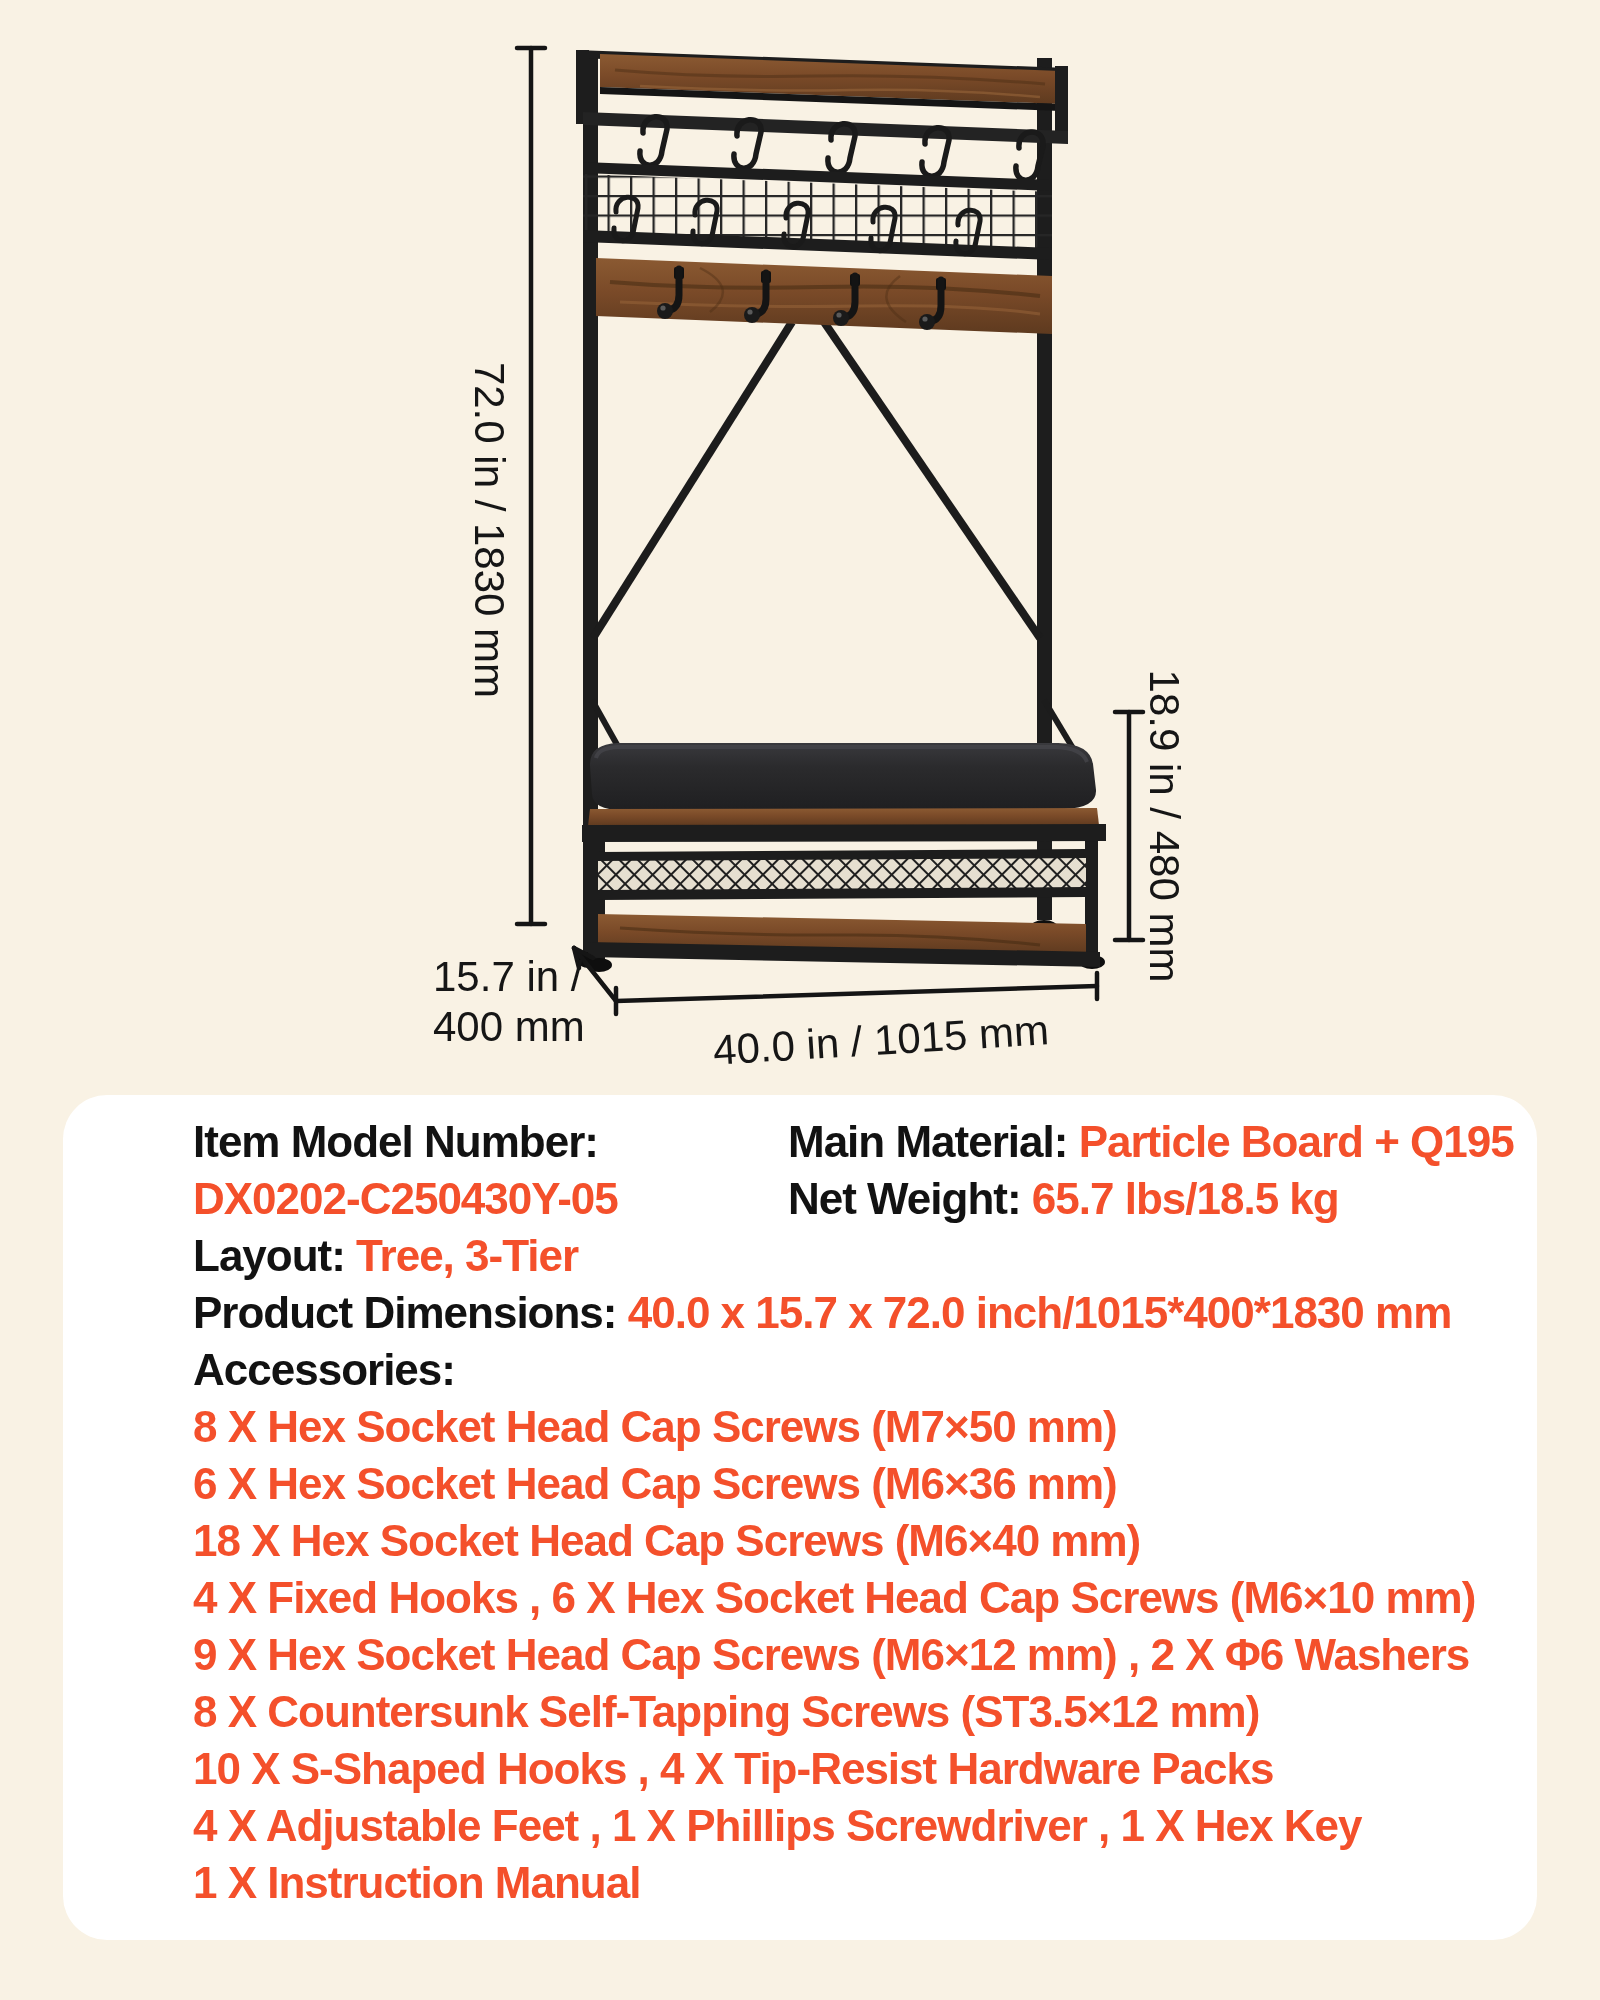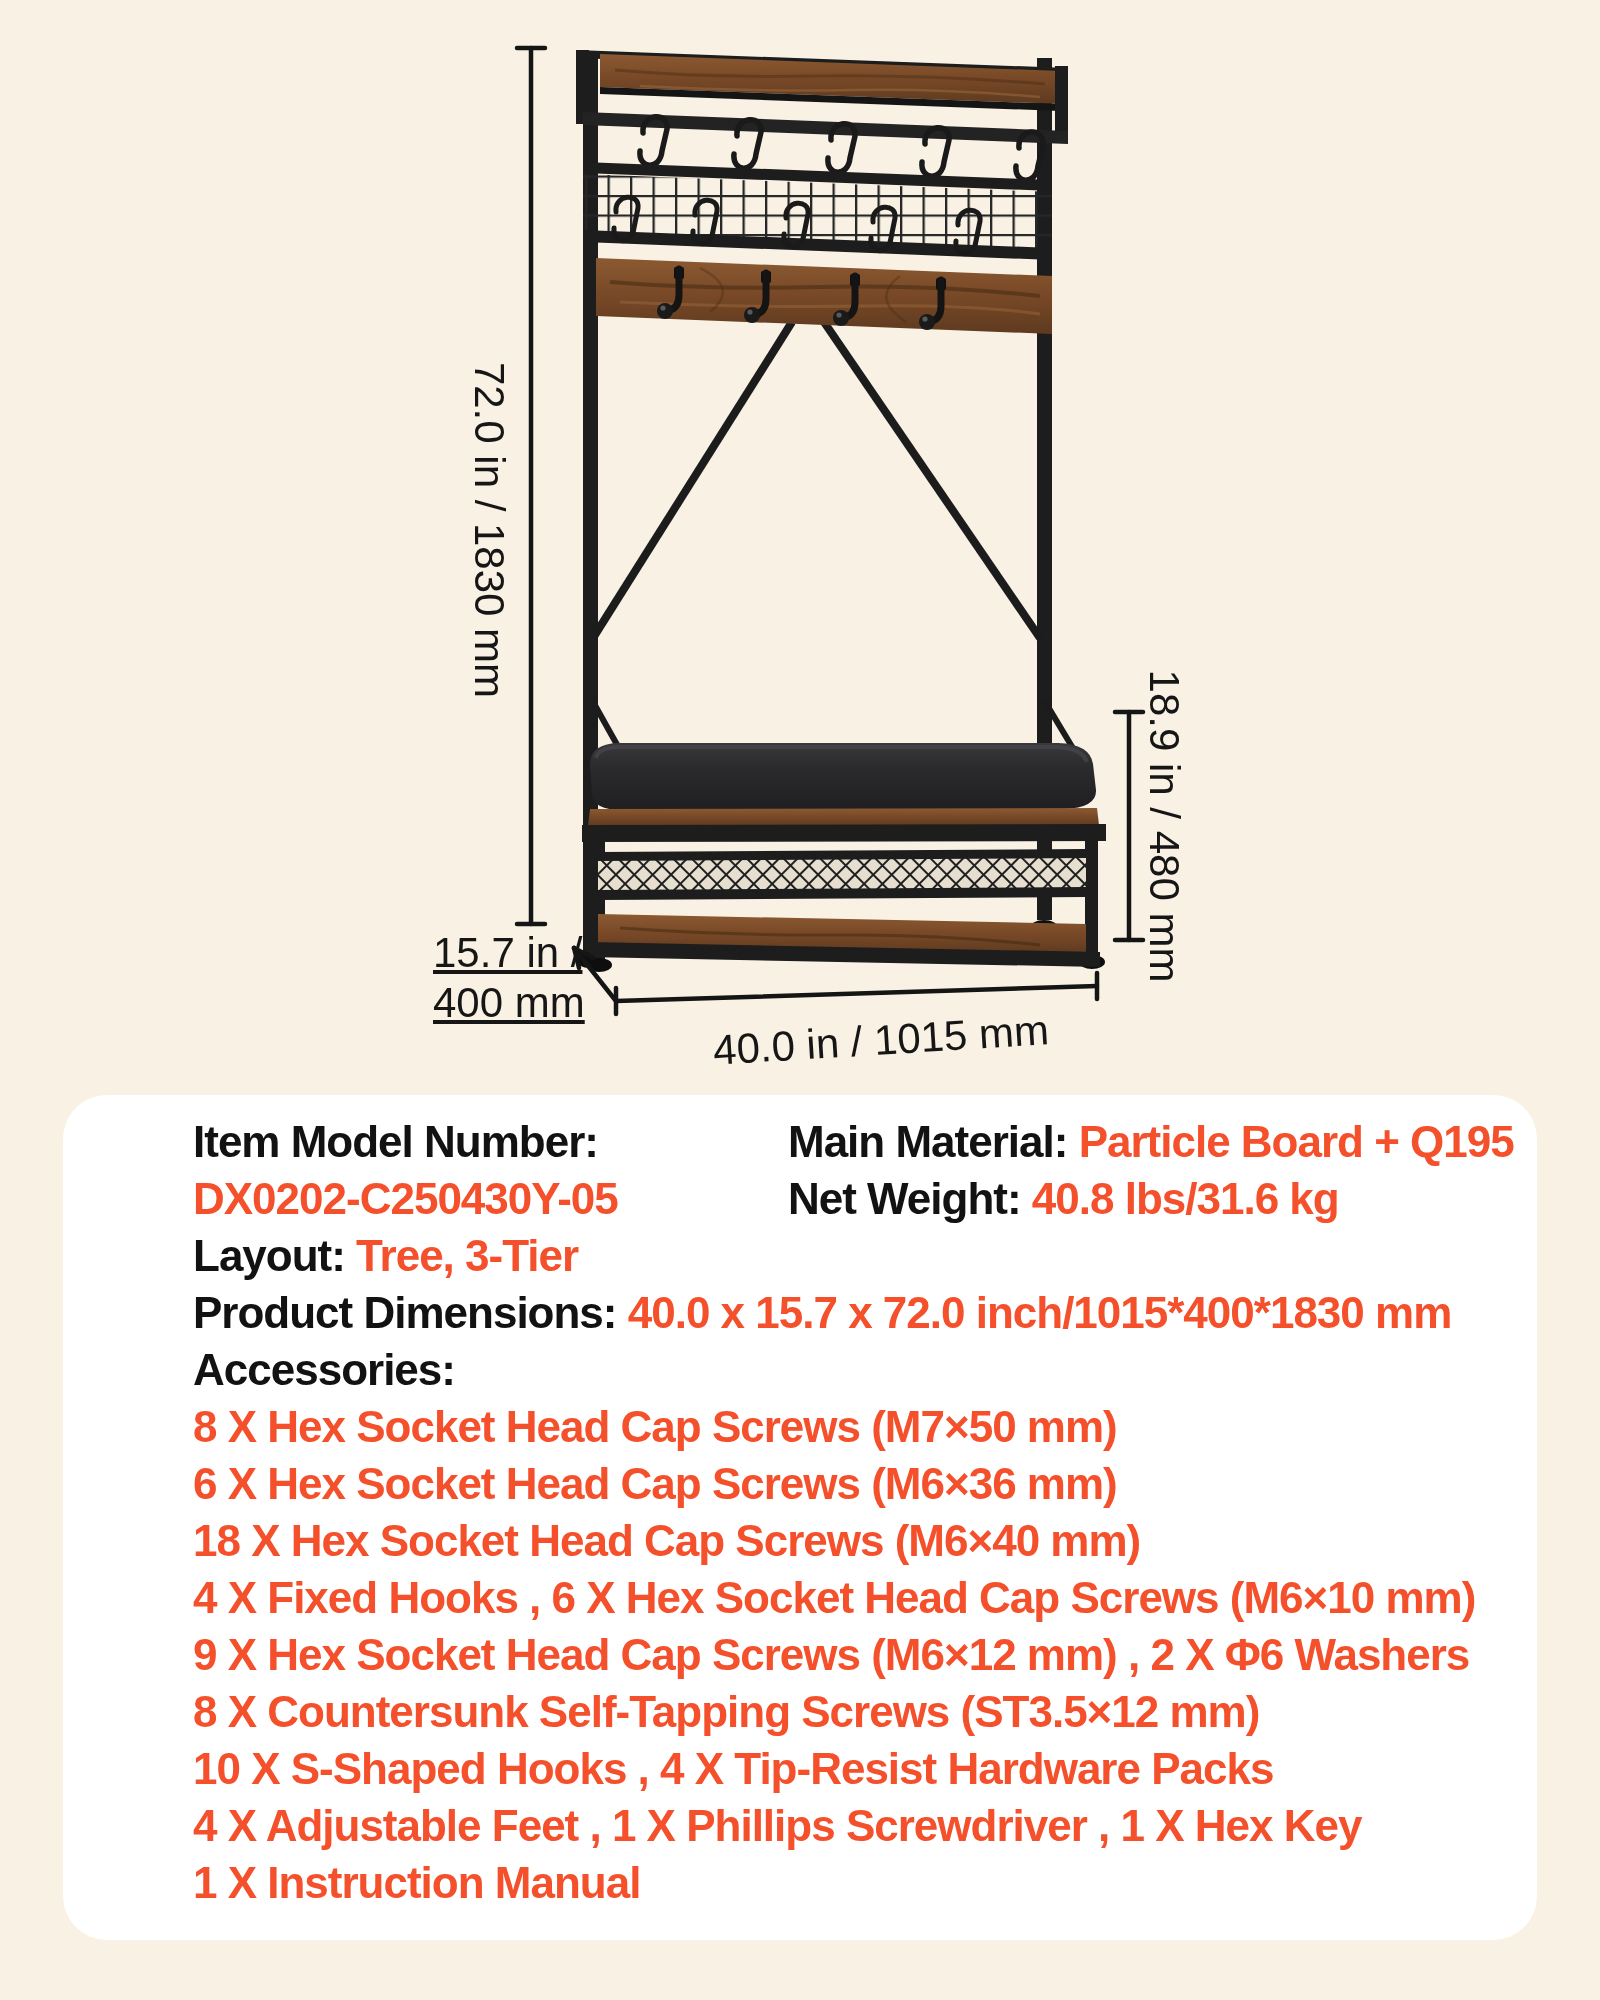--- a/index.html
+++ b/index.html
@@ -182,21 +182,21 @@
         <line x1="616" y1="1001" x2="1097" y2="986"></line>
         <line x1="616" y1="988" x2="616" y2="1014"></line>
         <line x1="1097" y1="973" x2="1097" y2="999"></line>
       </g>
     </svg>
 
     <div class="dim-label rot" style="left:489px;top:530px;">72.0 in / 1830 mm</div>
 
     <div class="dim-label rot" style="left:1164px;top:826px;">18.9 in / 480 mm</div>
 
-    <div class="dim-label" style="left:433px;top:928px;line-height:50px;text-decoration:underline;">
+    <div class="dim-label" style="left:433px;top:952px;line-height:50px;">
       <div>15.7 in /</div>
       <div>400 mm</div>
     </div>
 
     <div class="dim-label dim-width" style="left:881px;top:1040px;">40.0 in / 1015 mm</div>
   </div>
 
   <div class="spec-panel">
 
     <div class="spec-row two-col">
@@ -206,21 +206,21 @@
       <div class="cell-right">
         <span class="lbl">Main Material: </span><span class="val">Particle Board + Q195</span>
       </div>
     </div>
 
     <div class="spec-row two-col">
       <div class="cell-left">
         <span class="lbl"></span><span class="val">DX0202-C250430Y-05</span>
       </div>
       <div class="cell-right">
-        <span class="lbl">Net Weight: </span><span class="val">40.8 lbs/31.6 kg</span>
+        <span class="lbl">Net Weight: </span><span class="val">65.7 lbs/18.5 kg</span>
       </div>
     </div>
 
     <div class="spec-row two-col">
       <div class="cell-left">
         <span class="lbl">Layout: </span><span class="val">Tree, 3-Tier</span>
       </div>
     </div>
 
     <div class="spec-row">

